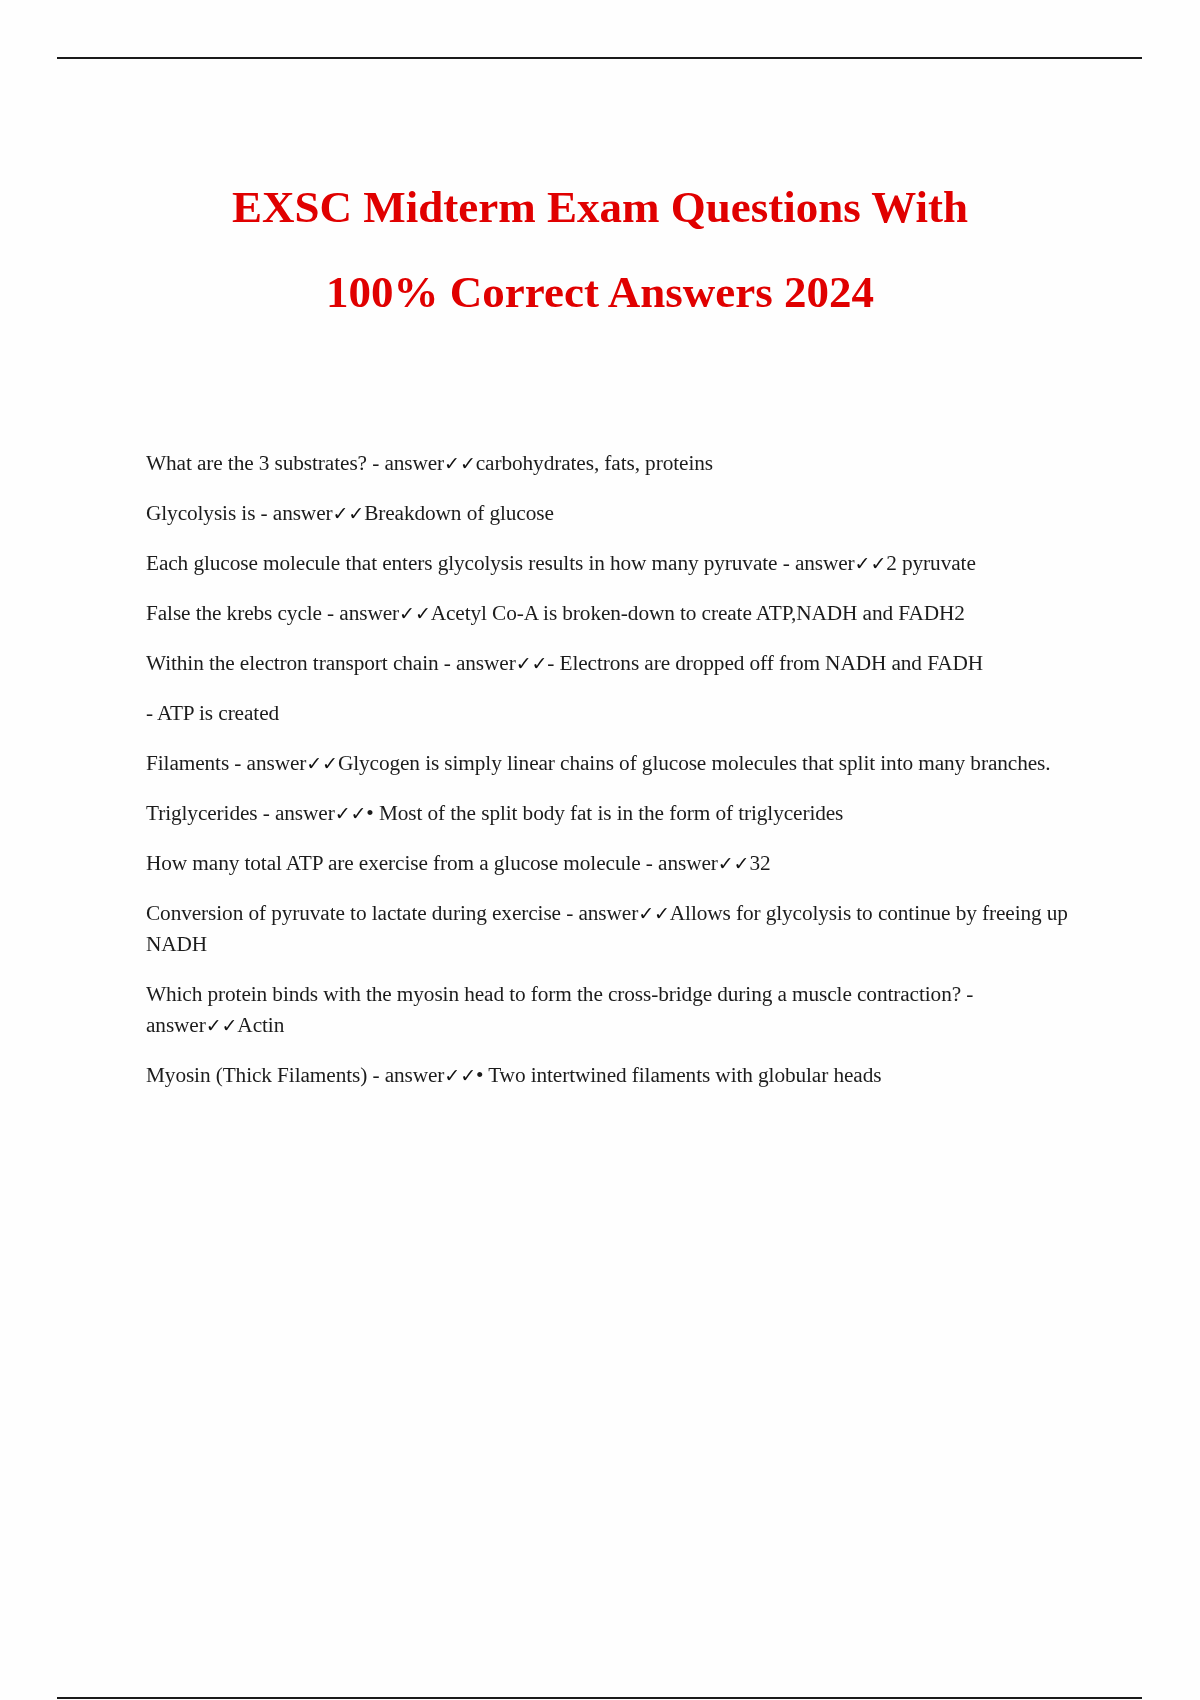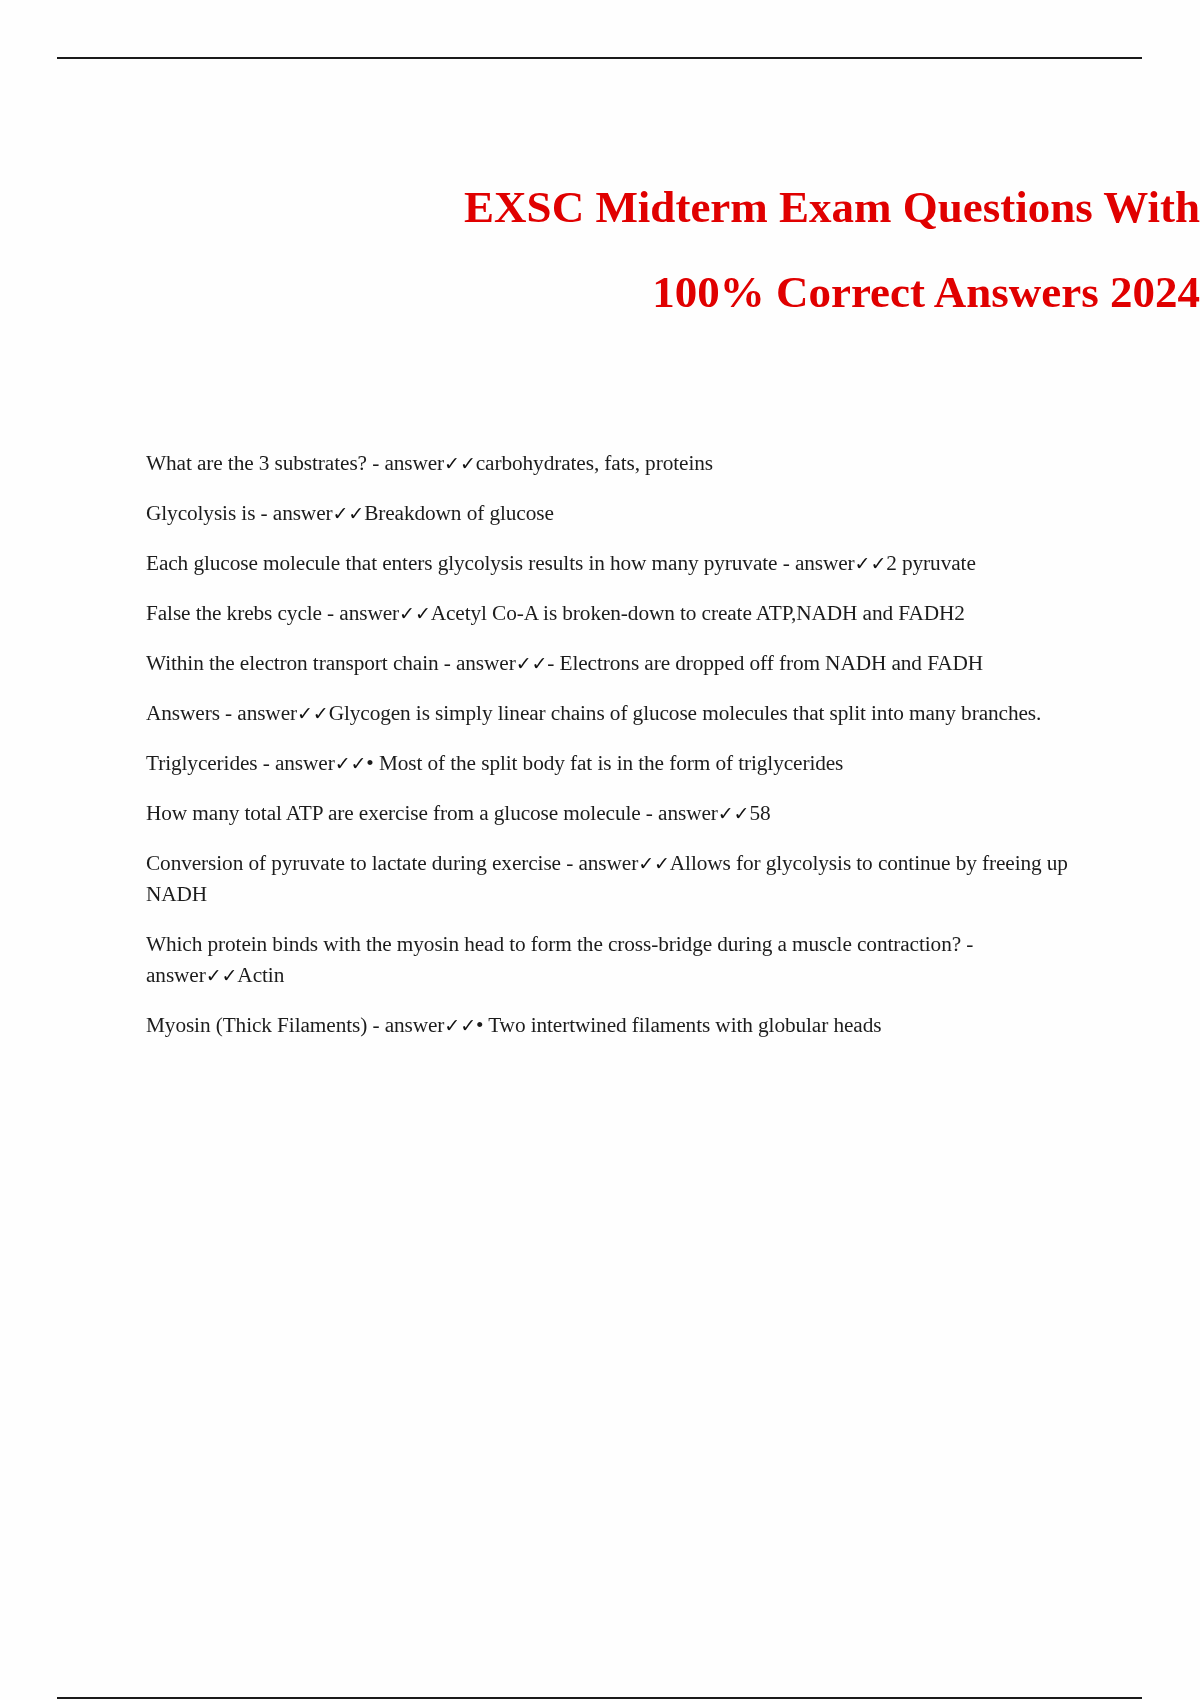--- a/index.html
+++ b/index.html
@@ -19,21 +19,21 @@
       height: 2px;
       background: #1a1a1a;
     }
     .rule.top { top: 57px; }
     .rule.bottom { top: 1697px; }
     .title {
       position: absolute;
       left: 0;
       right: 0;
       top: 165px;
-      text-align: right;
+      text-align: center;
       color: #e00000;
       font-weight: bold;
       font-size: 45px;
       line-height: 85px;
       font-family: "Liberation Serif", "DejaVu Serif", serif;
       margin: 0;
     }
     .title span { display: block; }
     .qa-list {
       position: absolute;
@@ -69,28 +69,29 @@
   <p class="qa"><span>What are the 3 substrates? - </span><span>answer</span><span class="check">✓✓</span><span>carbohydrates, fats, proteins</span></p>
 
   <p class="qa"><span>Glycolysis is - </span><span>answer</span><span class="check">✓✓</span><span>Breakdown of glucose</span></p>
 
   <p class="qa"><span>Each glucose molecule that enters glycolysis results in how many pyruvate - </span><span>answer</span><span class="check">✓✓</span><span>2 pyruvate</span></p>
 
   <p class="qa"><span>False the krebs cycle - </span><span>answer</span><span class="check">✓✓</span><span>Acetyl Co-A is broken-down to create ATP,NADH and FADH2</span></p>
 
   <p class="qa"><span>Within the electron transport chain - </span><span>answer</span><span class="check">✓✓</span><span>- Electrons are dropped off from NADH and FADH</span></p>
 
+  <p class="qa"><span>- ATP is created</span></p>
 
-  <p class="qa"><span>Answers - </span><span>answer</span><span class="check">✓✓</span><span>Glycogen is simply linear chains of glucose molecules that split into many branches.</span></p>
+  <p class="qa"><span>Filaments - </span><span>answer</span><span class="check">✓✓</span><span>Glycogen is simply linear chains of glucose molecules that split into many branches.</span></p>
 
   <p class="qa"><span>Triglycerides - </span><span>answer</span><span class="check">✓✓</span><span>• Most of the split body fat is in the form of triglycerides</span></p>
 
 
 
-  <p class="qa"><span>How many total ATP are exercise from a glucose molecule - </span><span>answer</span><span class="check">✓✓</span><span>58</span></p>
+  <p class="qa"><span>How many total ATP are exercise from a glucose molecule - </span><span>answer</span><span class="check">✓✓</span><span>32</span></p>
 
   <p class="qa"><span>Conversion of pyruvate to lactate during exercise - </span><span>answer</span><span class="check">✓✓</span><span>Allows for glycolysis to continue by freeing up NADH</span></p>
 
 
 
   <p class="qa"><span>Which protein binds with the myosin head to form the cross-bridge during a muscle contraction? - </span><span>answer</span><span class="check">✓✓</span><span>Actin</span></p>
 
   <p class="qa"><span>Myosin (Thick Filaments) - </span><span>answer</span><span class="check">✓✓</span><span>• Two intertwined filaments with globular heads</span></p>
 </div>
 

